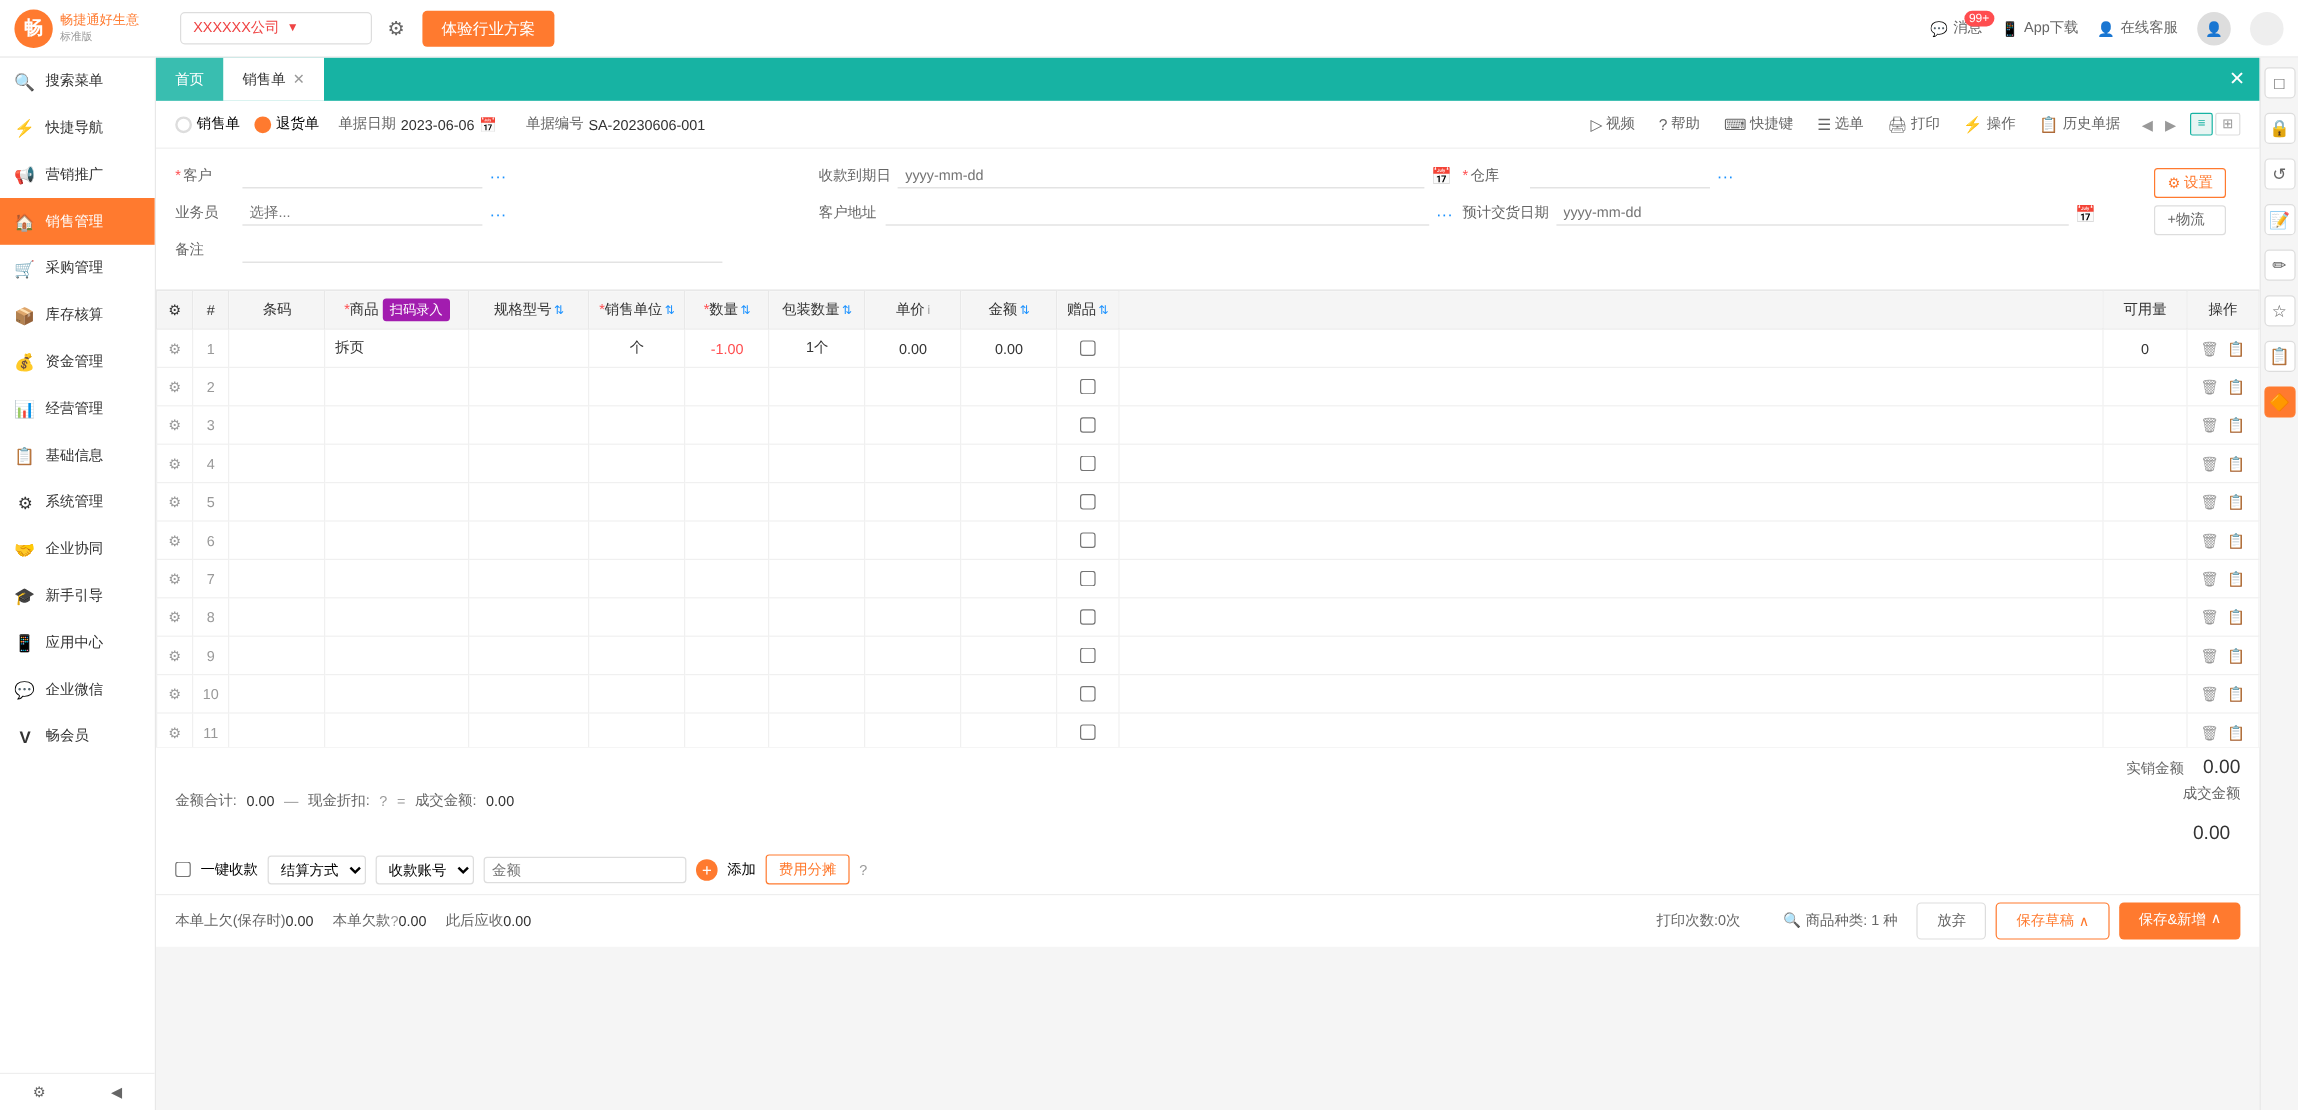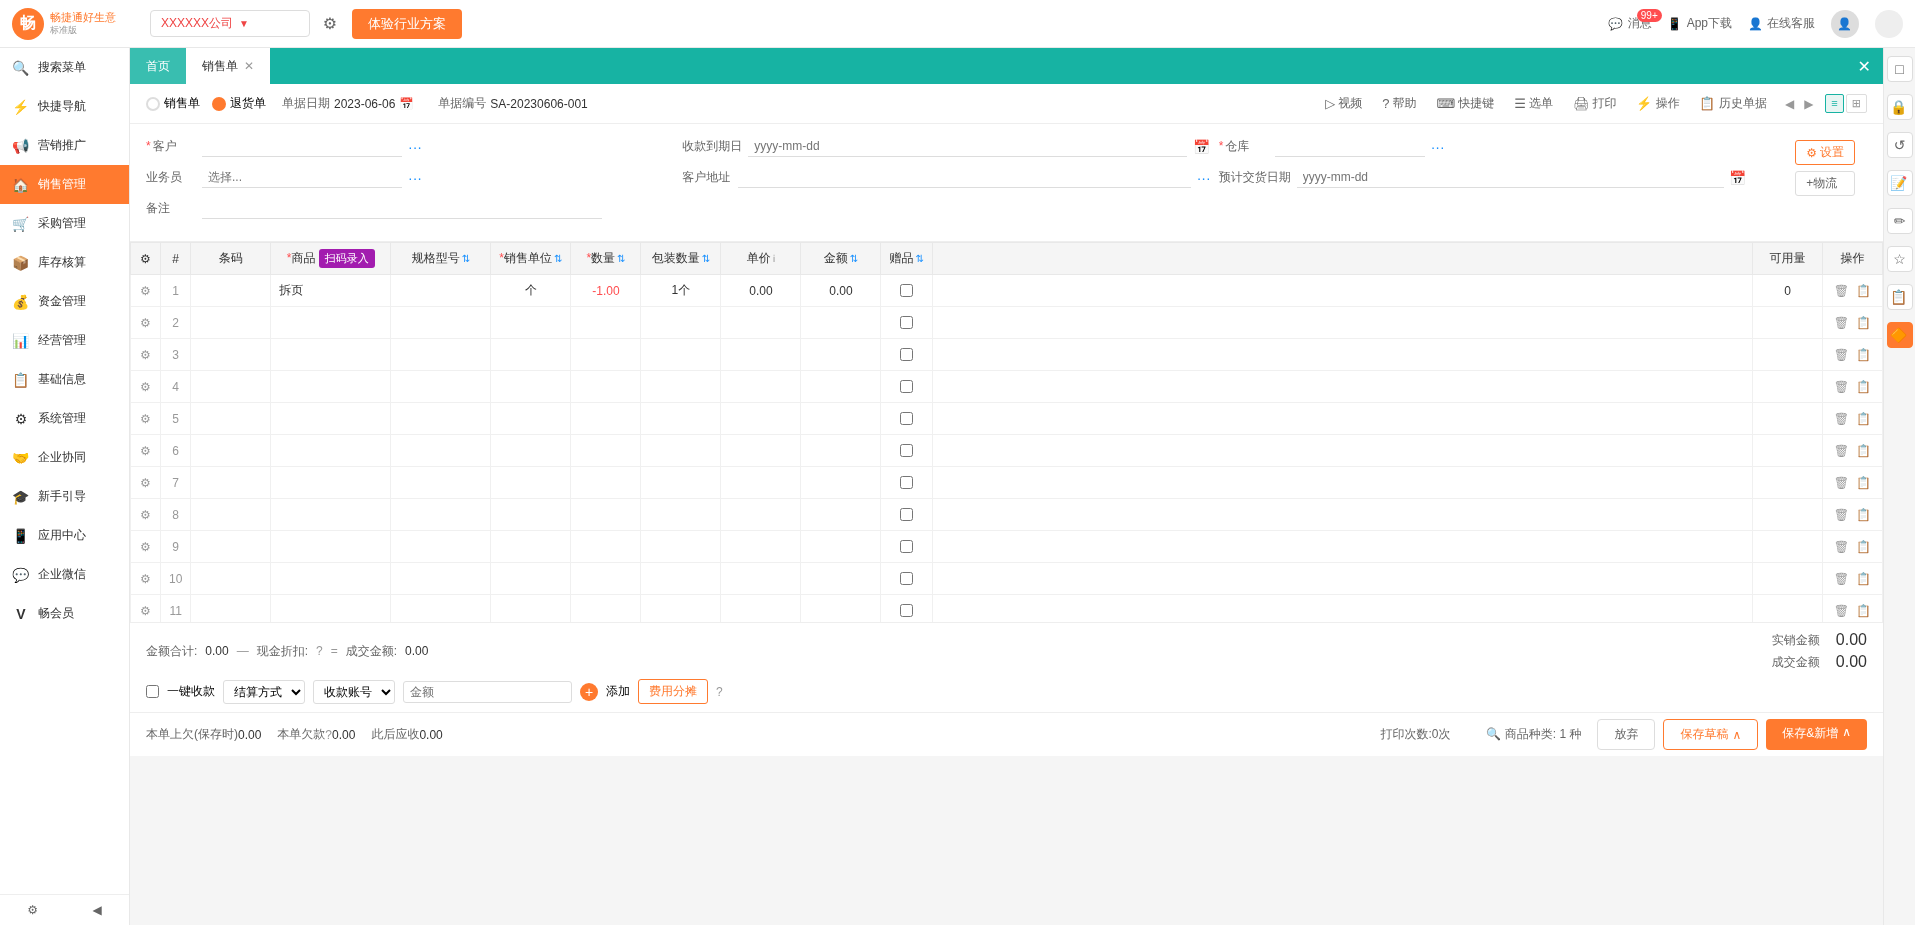--- a/index.html
+++ b/index.html
@@ -899,21 +899,21 @@
         <span style="color:#999;">?</span>
         <span class="equals">=</span>
         <span class="amount-label">成交金额:</span>
         <span class="amount-value">0.00</span>
 
         <div style="margin-left:auto; display:flex; flex-direction:column; align-items:flex-end; gap:4px;">
           <div style="display:flex; gap:16px; align-items:center;">
             <span style="color:#666;">实销金额</span>
             <span style="color:#333; font-size:16px; font-weight:500;">0.00</span>
           </div>
-          <div style="display:flex; gap:16px; align-items:center;">
+          <div style="display:flex; gap:16px; align-items:center;flex-direction:column;">
             <span style="color:#666;">成交金额</span>
             <span style="color:#333; font-size:16px; font-weight:500;">0.00</span>
           </div>
         </div>
       </div>
 
       <div class="payment-row">
         <input type="checkbox" class="pay-checkbox" style="">
         <span>一键收款</span>
         <select class="pay-select">

